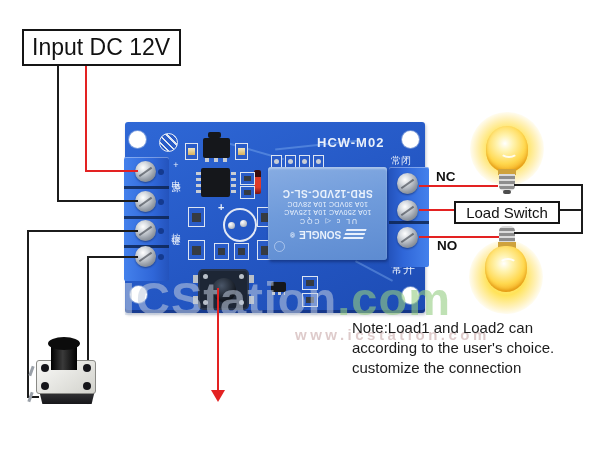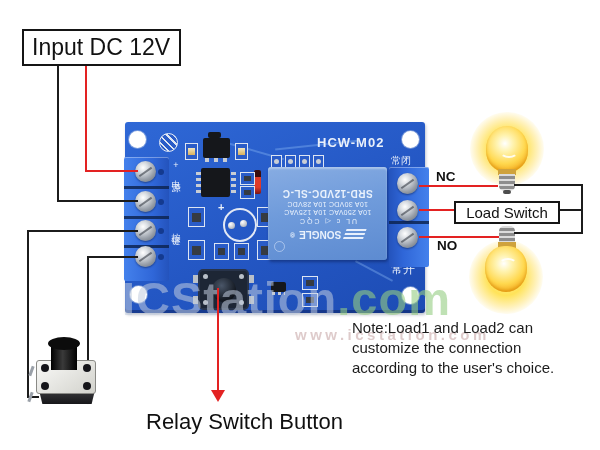--- a/index.html
+++ b/index.html
@@ -267,19 +267,18 @@
   <div class="arrow-line"></div>
   <div class="arrow-head"></div>
 
   <div id="wm-small">www.icstation.com</div>
   <div id="wm-big">
     <span class="b1">ICStation</span><span class="b2">.com</span>
   </div>
 
   <div id="note">
     <div>Note:Load1 and Load2 can</div>
+    <div>according to the user's choice.</div>
     <div>customize the connection</div>
-    <div>according to the user's choice.</div>
-  </div>
-
-  <div id="relay-switch-label">Relay Switch Button</div>
+  </div>
+
 
 </div>
 
 </body></html>

